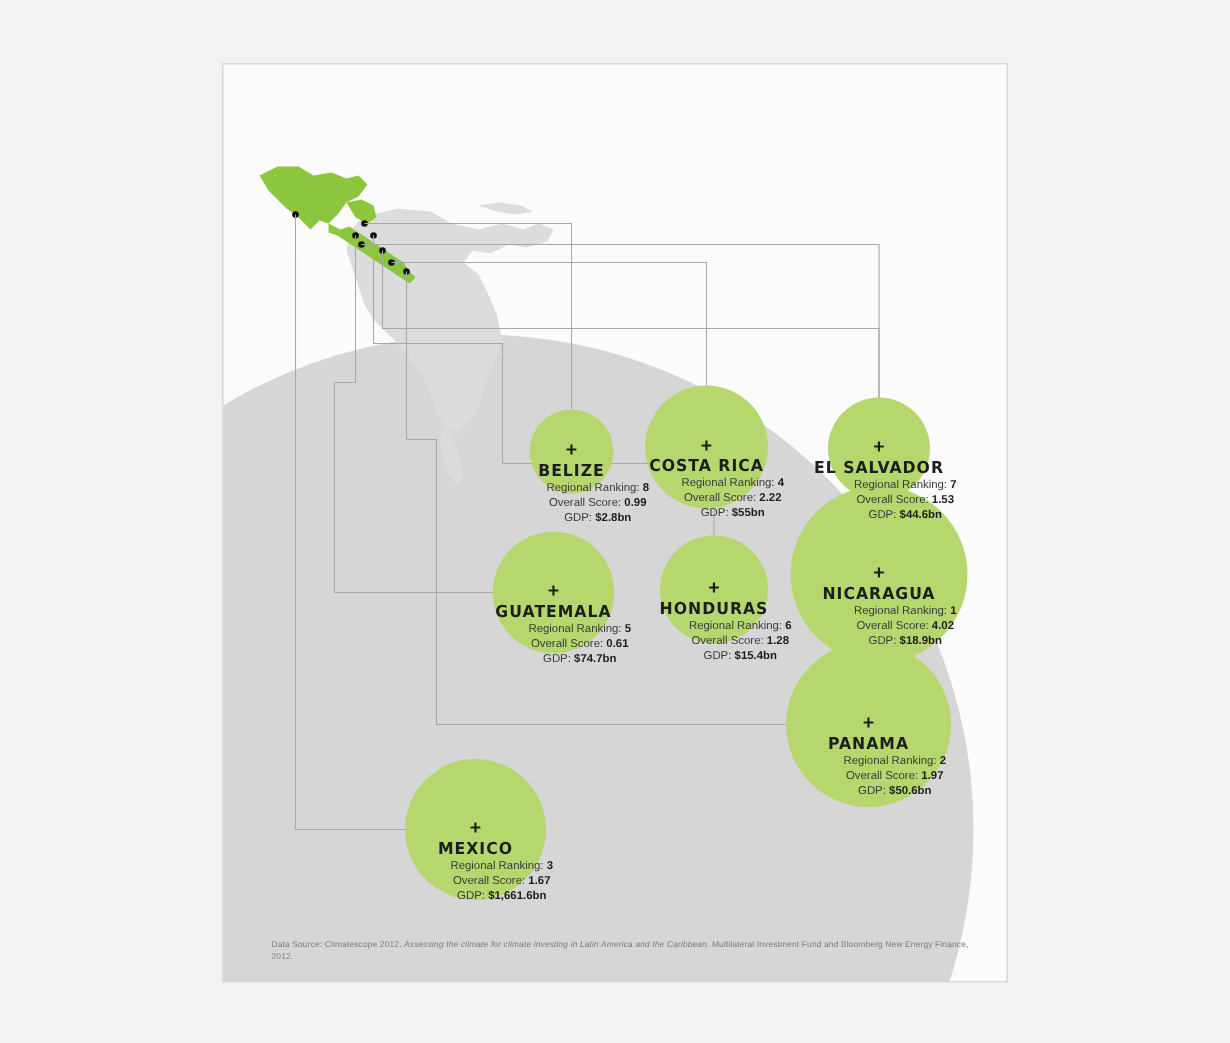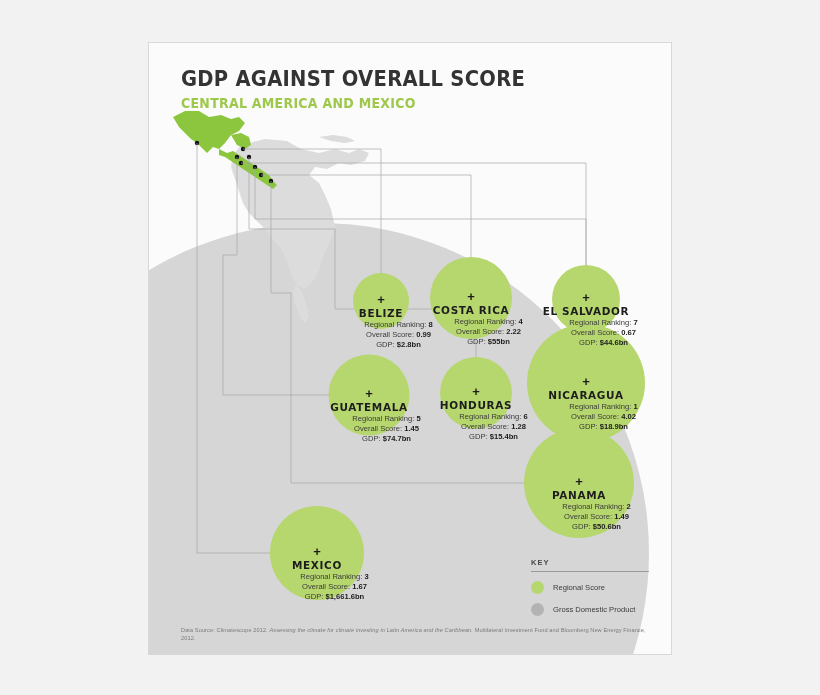--- a/index.html
+++ b/index.html
@@ -261,35 +261,35 @@
       </div>
     </div>
 
     <div class="country" style="left:437px; top:250px;">
       <span class="cross">+</span>
       <div class="cname" style="margin-top:12px;">EL SALVADOR</div>
       <div class="cstat">
         <span>Regional Ranking: </span><b>7</b>
       </div>
       <div class="cstat">
-        <span>Overall Score: </span><b>0.67</b>
+        <span>Overall Score: </span><b>1.53</b>
       </div>
       <div class="cstat">
         <span>GDP: </span><b>$44.6bn</b>
       </div>
     </div>
 
     <div class="country" style="left:220px; top:346px;">
       <span class="cross">+</span>
       <div class="cname" style="margin-top:12px;">GUATEMALA</div>
       <div class="cstat">
         <span>Regional Ranking: </span><b>5</b>
       </div>
       <div class="cstat">
-        <span>Overall Score: </span><b>1.45</b>
+        <span>Overall Score: </span><b>0.61</b>
       </div>
       <div class="cstat">
         <span>GDP: </span><b>$74.7bn</b>
       </div>
     </div>
 
     <div class="country" style="left:327px; top:344px;">
       <span class="cross">+</span>
       <div class="cname" style="margin-top:12px;">HONDURAS</div>
       <div class="cstat">
@@ -317,56 +317,41 @@
       </div>
     </div>
 
     <div class="country" style="left:430px; top:434px;">
       <span class="cross">+</span>
       <div class="cname" style="margin-top:12px;">PANAMA</div>
       <div class="cstat">
         <span>Regional Ranking: </span><b>2</b>
       </div>
       <div class="cstat">
-        <span>Overall Score: </span><b>1.49</b>
+        <span>Overall Score: </span><b>1.97</b>
       </div>
       <div class="cstat">
         <span>GDP: </span><b>$50.6bn</b>
       </div>
     </div>
 
     <div class="country" style="left:168px; top:504px;">
       <span class="cross">+</span>
       <div class="cname" style="margin-top:12px;">MEXICO</div>
       <div class="cstat">
         <span>Regional Ranking: </span><b>3</b>
       </div>
       <div class="cstat">
         <span>Overall Score: </span><b>1.67</b>
       </div>
       <div class="cstat">
         <span>GDP: </span><b>$1,661.6bn</b>
       </div>
     </div>
 
-    <div class="title-block">
-      <div class="title-main">GDP AGAINST OVERALL SCORE</div>
-      <div class="title-sub">CENTRAL AMERICA AND MEXICO</div>
-    </div>
-
-    <div class="key">
-      <div class="key-title">KEY</div>
-      <div class="key-row">
-        <span class="key-dot green"></span>
-        <span class="key-label">Regional Score</span>
-      </div>
-      <div class="key-row">
-        <span class="key-dot grey"></span>
-        <span class="key-label">Gross Domestic Product</span>
-      </div>
-    </div>
+
 
     <div class="footer">
       <span>Data Source: Climatescope 2012. </span><i>Assessing the climate for climate investing in Latin America and the Caribbean.</i><span> Multilateral Investment Fund and Bloomberg New Energy Finance, 2012.</span>
     </div>
 
   </div>
 </div>
 
 </body></html>

